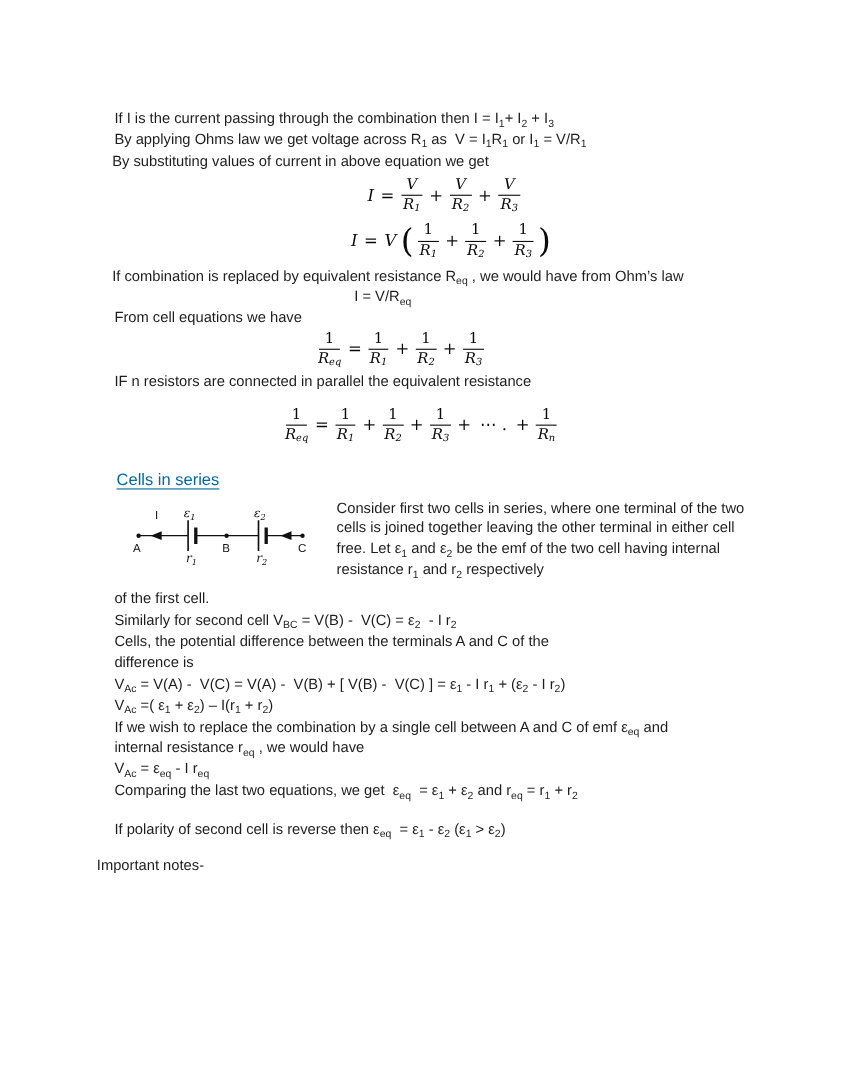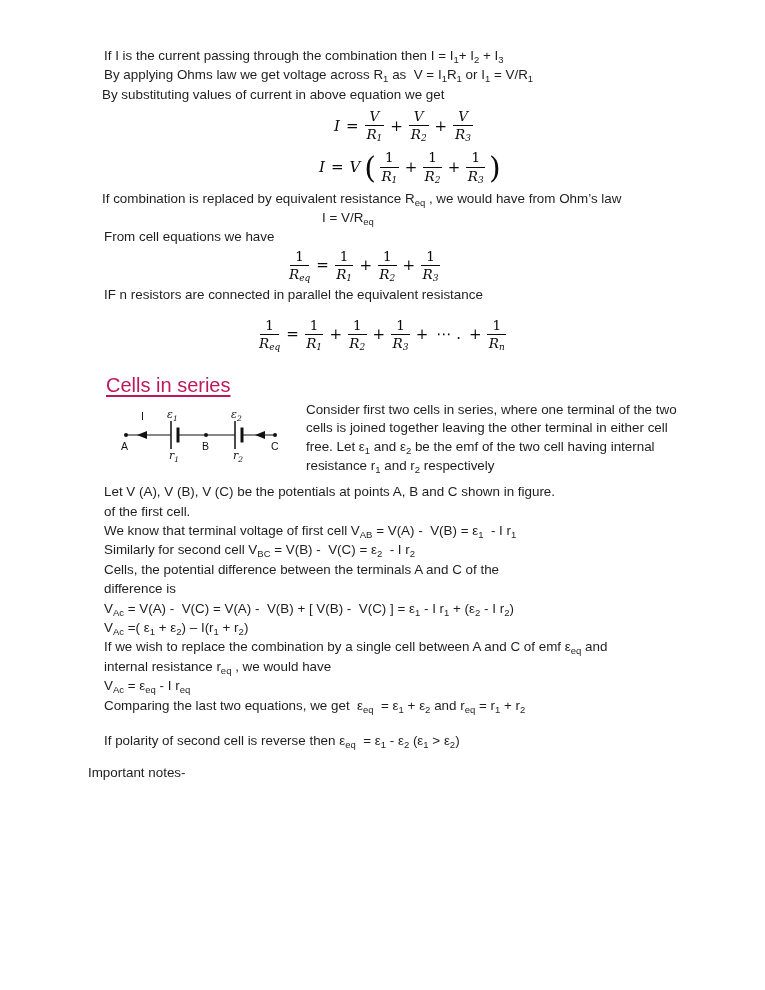--- a/index.html
+++ b/index.html
@@ -1,38 +1,38 @@
 <!DOCTYPE html>
 <html><head>
 <meta charset="utf-8">
 <style>
   html,body { margin:0; padding:0; background:#ffffff; }
   .page {
     position:relative; width:765px; height:990px; background:#ffffff;
     overflow:hidden; font-family:"Liberation Sans", sans-serif; color:#1e1e1e;
   }
-  .content { padding:46px 40px 0 104px; }
+  .content { padding:98px 40px 0 104px; }
   .line { font-size:13.4px; line-height:19.4px; white-space:pre-wrap; }
   .line sub, .side-para sub { font-size:9.5px; line-height:0; vertical-align:-3px; }
 
   
   .math-row { display:flex; align-items:center; font-family:"DejaVu Serif", serif;
               font-size:15px; color:#0a0a0a; }
   .math-row > span { margin-right:4px; }
   .mvar { font-style:italic; }
   .mop { font-style:normal; padding:0 2px; }
   .frac { display:inline-flex; flex-direction:column; align-items:center;
           font-size:13.5px; line-height:1.12; }
   .frac .num { border-bottom:1.1px solid #0a0a0a; padding:0 5px 1px; }
   .frac .den { padding-top:1px; }
   .frac sub { font-size:9px; line-height:0; vertical-align:-2px; }
   .paren { font-size:30px; font-style:normal; line-height:0.9; font-weight:normal; }
 
-  .heading { font-size:20px; line-height:20px; text-decoration:underline;
-             text-underline-offset:3px; margin:18px 0 4px 2px; color:#be185d; }
+  .heading { font-size:15px; line-height:20px; text-decoration:underline;
+             text-underline-offset:3px; margin:18px 0 4px 2px; color:#0369a1; }
 
   .figure-row { display:flex; align-items:flex-start; margin-top:2px; }
   .figure-wrap { flex:none; width:190px; margin-left:12px; padding-top:6px; }
   .side-para { width:372px; font-size:13.4px; line-height:18.6px; white-space:pre-wrap; }
 
   .fig-math { font-family:"DejaVu Serif", serif; font-style:italic; font-size:11px; fill:#111; }
   .fig-sub { font-size:7.5px; }
   .fig-node { font-family:"Liberation Sans", sans-serif; font-size:10.5px; fill:#111;
               font-style:normal; }
 
@@ -185,23 +185,21 @@
           <text x="5" y="43" class="fig-node">A</text>
           <text x="86" y="43" class="fig-node">B</text>
           <text x="155" y="43" class="fig-node">C</text>
         </svg>
       </div>
       <div class="side-para">Consider first two cells in series, where one terminal of the two cells is joined together leaving the other terminal in either cell free. Let ε<sub>1</sub> and ε<sub>2</sub> be the emf of the two cell having internal resistance r<sub>1</sub> and r<sub>2</sub> respectively</div>
     </div>
 
     
     <div class="body-lines">
-      <div class="line">Let V (A), V (B), V (C) be the potentials at points A, B and C shown in figure.</div>
       <div class="line">of the first cell.</div>
-      <div class="line">We know that terminal voltage of first cell V<sub>AB</sub> = V(A) -  V(B) = ε<sub>1</sub>  - I r<sub>1</sub></div>
       <div class="line">Similarly for second cell V<sub>BC</sub> = V(B) -  V(C) = ε<sub>2</sub>  - I r<sub>2</sub></div>
       <div class="line">Cells, the potential difference between the terminals A and C of the</div>
       <div class="line">difference is</div>
       <div class="line">V<sub>Ac</sub> = V(A) -  V(C) = V(A) -  V(B) + [ V(B) -  V(C) ] = ε<sub>1</sub> - I r<sub>1</sub> + (ε<sub>2</sub> - I r<sub>2</sub>)</div>
       <div class="line">V<sub>Ac</sub> =( ε<sub>1</sub> + ε<sub>2</sub>) – I(r<sub>1</sub> + r<sub>2</sub>)</div>
       <div class="line">If we wish to replace the combination by a single cell between A and C of emf ε<sub>eq</sub> and</div>
       <div class="line">internal resistance r<sub>eq</sub> , we would have</div>
       <div class="line">V<sub>Ac</sub> = ε<sub>eq</sub> - I r<sub>eq</sub></div>
       <div class="line">Comparing the last two equations, we get  ε<sub>eq</sub>  = ε<sub>1</sub> + ε<sub>2</sub> and r<sub>eq</sub> = r<sub>1</sub> + r<sub>2</sub></div>
     </div>

